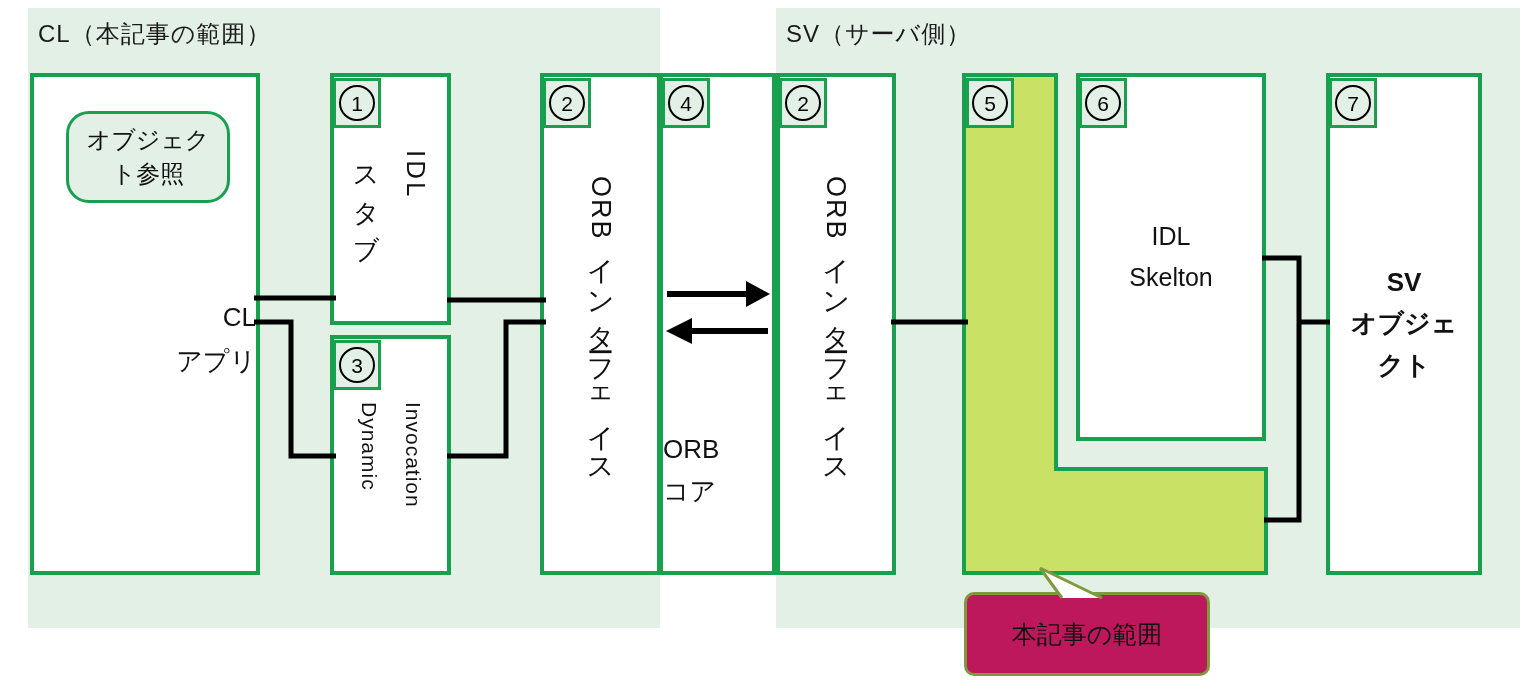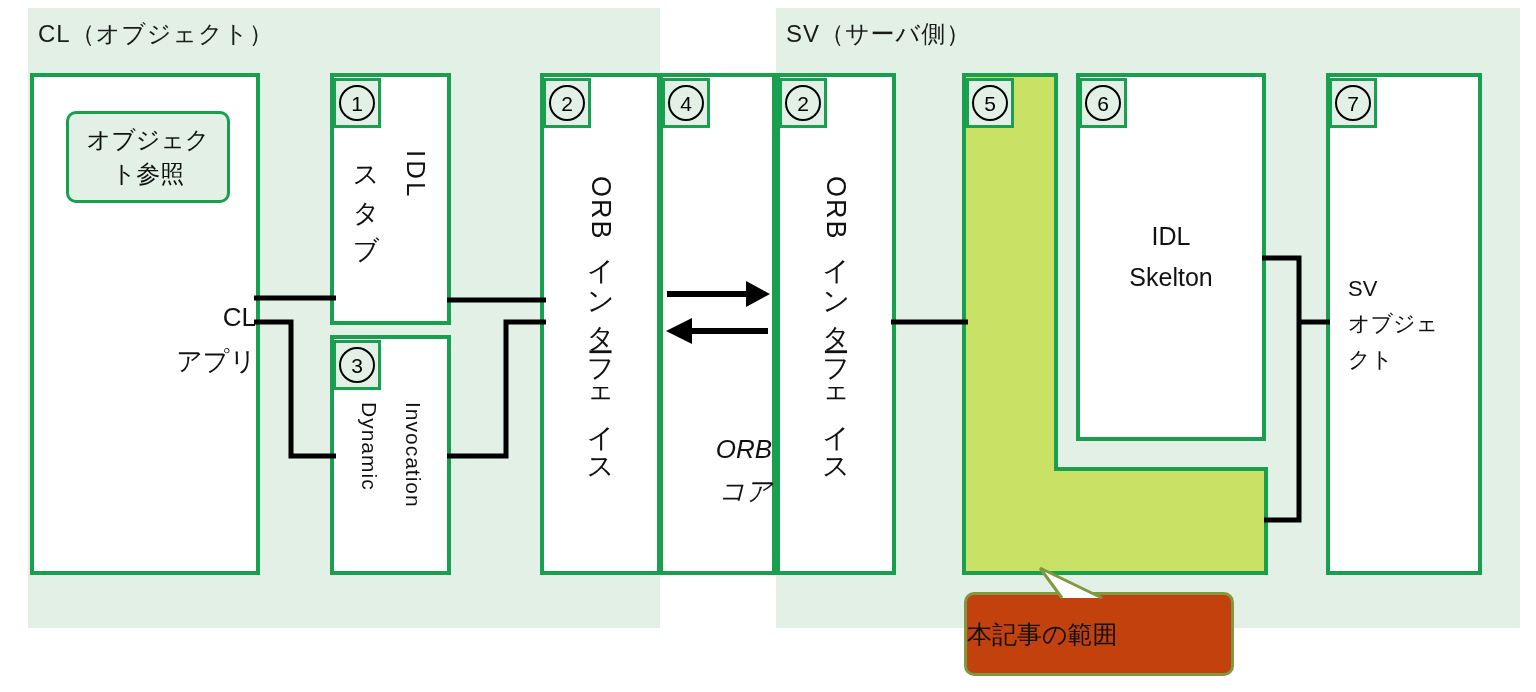--- a/index.html
+++ b/index.html
@@ -21,41 +21,41 @@
   .circle-num{
     display:flex;align-items:center;justify-content:center;width:32px;height:32px;
     border:2.5px solid #000;border-radius:50%;font-size:21px;line-height:1;color:#000;
   }
   .overlay{position:absolute;left:0;top:0;z-index:2;pointer-events:none;}
   .oa-label{
     position:absolute;left:962px;top:482px;width:306px;text-align:center;
     font-size:25px;line-height:1.7;z-index:3;color:#111;
   }
   .callout{
-    position:absolute;left:964px;top:592px;width:270px;height:84px;background:#c2410c;
+    position:absolute;left:964px;top:592px;width:246px;height:84px;background:#be185d;
     border:3px solid #80993f;border-radius:10px;box-sizing:border-box;
-    display:flex;align-items:center;font-size:25px;z-index:1;
+    display:flex;align-items:center;justify-content:center;font-size:25px;z-index:1;
   }
   .objref{
     position:absolute;left:32px;top:34px;width:164px;height:92px;background:#e3f0e6;
-    border:3px solid #18a04f;border-radius:10px;box-sizing:border-box;
+    border:3px solid #18a04f;border-radius:23px;box-sizing:border-box;
     display:flex;align-items:center;justify-content:center;font-size:24px;text-align:center;
   }
   .objref span{display:inline-block;width:126px;word-break:break-all;line-height:1.4;}
   .cl-app-label{position:absolute;left:0;right:0;top:218px;text-align:right;font-size:26px;line-height:1.7;}
-  .core-label{position:absolute;left:0;right:0;top:352px;text-align:right;font-size:26px;line-height:1.6;font-style:italic;}
-  .sv-label{width:112px;text-align:left;word-break:break-all;font-size:22px;line-height:1.6;}
+  .core-label{position:absolute;left:0;right:0;top:352px;text-align:left;font-size:26px;line-height:1.6;}
+  .sv-label{width:112px;text-align:center;word-break:break-all;font-size:26px;line-height:1.6;font-weight:bold;}
 </style>
 </head>
 <body>
 
 <div class="stage">
 
   <div class="panel" style="left:28px;top:8px;width:632px;height:620px;">
-    <div class="panel-label">CL（オブジェクト）</div>
+    <div class="panel-label">CL（本記事の範囲）</div>
   </div>
   <div class="panel" style="left:776px;top:8px;width:744px;height:620px;">
     <div class="panel-label">SV（サーバ側）</div>
   </div>
 
   <div class="gbox" style="left:30px;top:73px;width:230px;height:502px;z-index:1;">
     <div class="objref">
       <span>オブジェクト参照</span>
     </div>
     <div class="cl-app-label pre">CL

